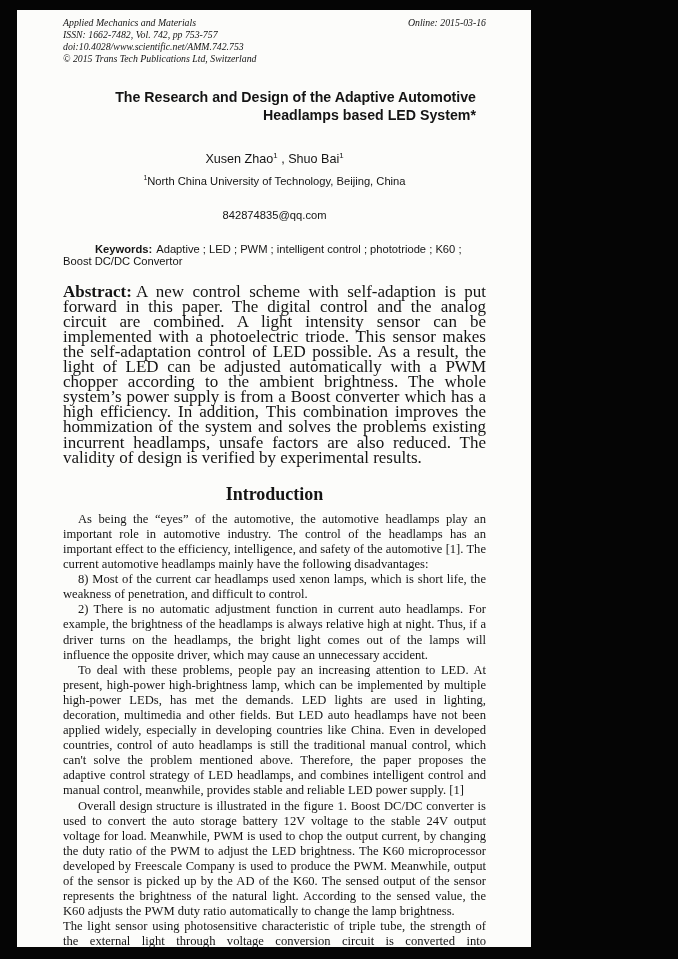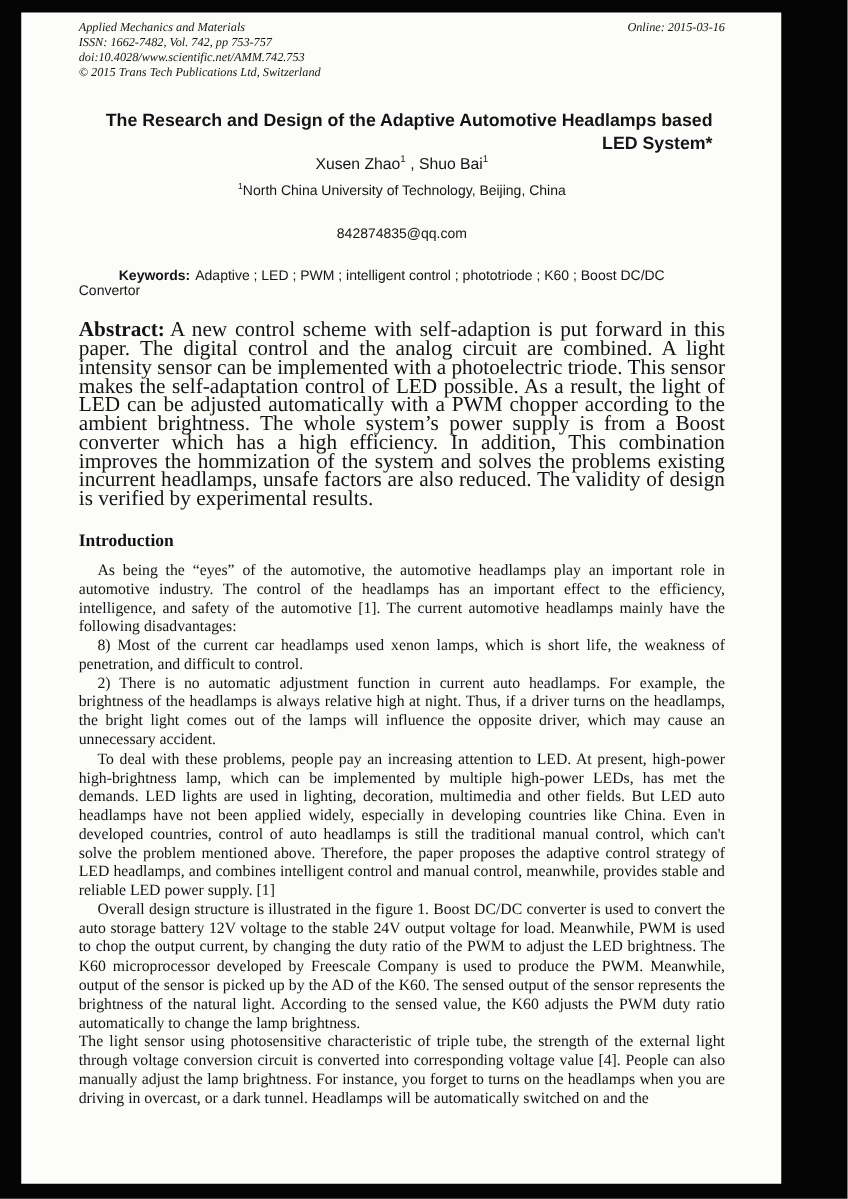--- a/index.html
+++ b/index.html
@@ -28,21 +28,21 @@
       665px 555px 0 #dadada, 672px 640px 0 #8e8e8e, 668px 730px 0 #cucu,
       668px 731px 0 #c6c6c6, 666px 820px 0 #7b7b7b, 671px 900px 0 #d4d4d4,
       120px 3px 0 #bfbfbf, 300px 5px 0 #8c8c8c, 480px 2px 0 #d8d8d8,
       600px 6px 0 #949494, 150px 952px 0 #cacaca, 340px 950px 0 #868686,
       520px 954px 0 #dedede, 640px 951px 0 #909090;
   }
   .page {
     position: absolute;
     left: 17px;
     top: 10px;
-    width: 608px;
+    width: 514px;
     height: 937px;
     background: #fcfcfa;
     color: #141414;
     padding: 7px 45px 0 46px;
     overflow: hidden;
   }
   .pub-header {
     display: flex;
     justify-content: space-between;
     align-items: flex-start;
@@ -55,21 +55,21 @@
     font-weight: bold;
     font-size: 14.2px;
     line-height: 18px;
     text-align: right;
     margin: 23px 10px 0;
   }
   .authors {
     font-family: "Liberation Sans", sans-serif;
     font-size: 12.6px;
     text-align: center;
-    margin-top: 0;
+    margin-top: 28px;
   }
   .affil, .email {
     font-family: "Liberation Sans", sans-serif;
     font-size: 11.2px;
     text-align: center;
     margin-top: 9px;
   }
   .email { margin-top: 22px; }
   .keywords {
     font-family: "Liberation Sans", sans-serif;
@@ -78,23 +78,24 @@
   }
   .keywords .label { font-weight: bold; margin-right: 4px; padding-left: 32px; }
   .abstract {
     margin: 17px 0 0;
     font-size: 17px;
     line-height: 15.1px;
     text-align: justify;
   }
   .abstract .label { font-weight: bold; margin-right: 4px; }
   .section-heading {
-    font-size: 14px;
+    font-size: 18px;
     font-weight: bold;
     margin: 19px 0 7px;
+    text-align: center;
   }
   .para {
     font-size: 12.6px;
     line-height: 15.1px;
     text-align: justify;
     margin: 0;
   }
   .para.indent { text-indent: 15px; }
   sup { font-size: 0.62em; line-height: 0; }
 </style>

